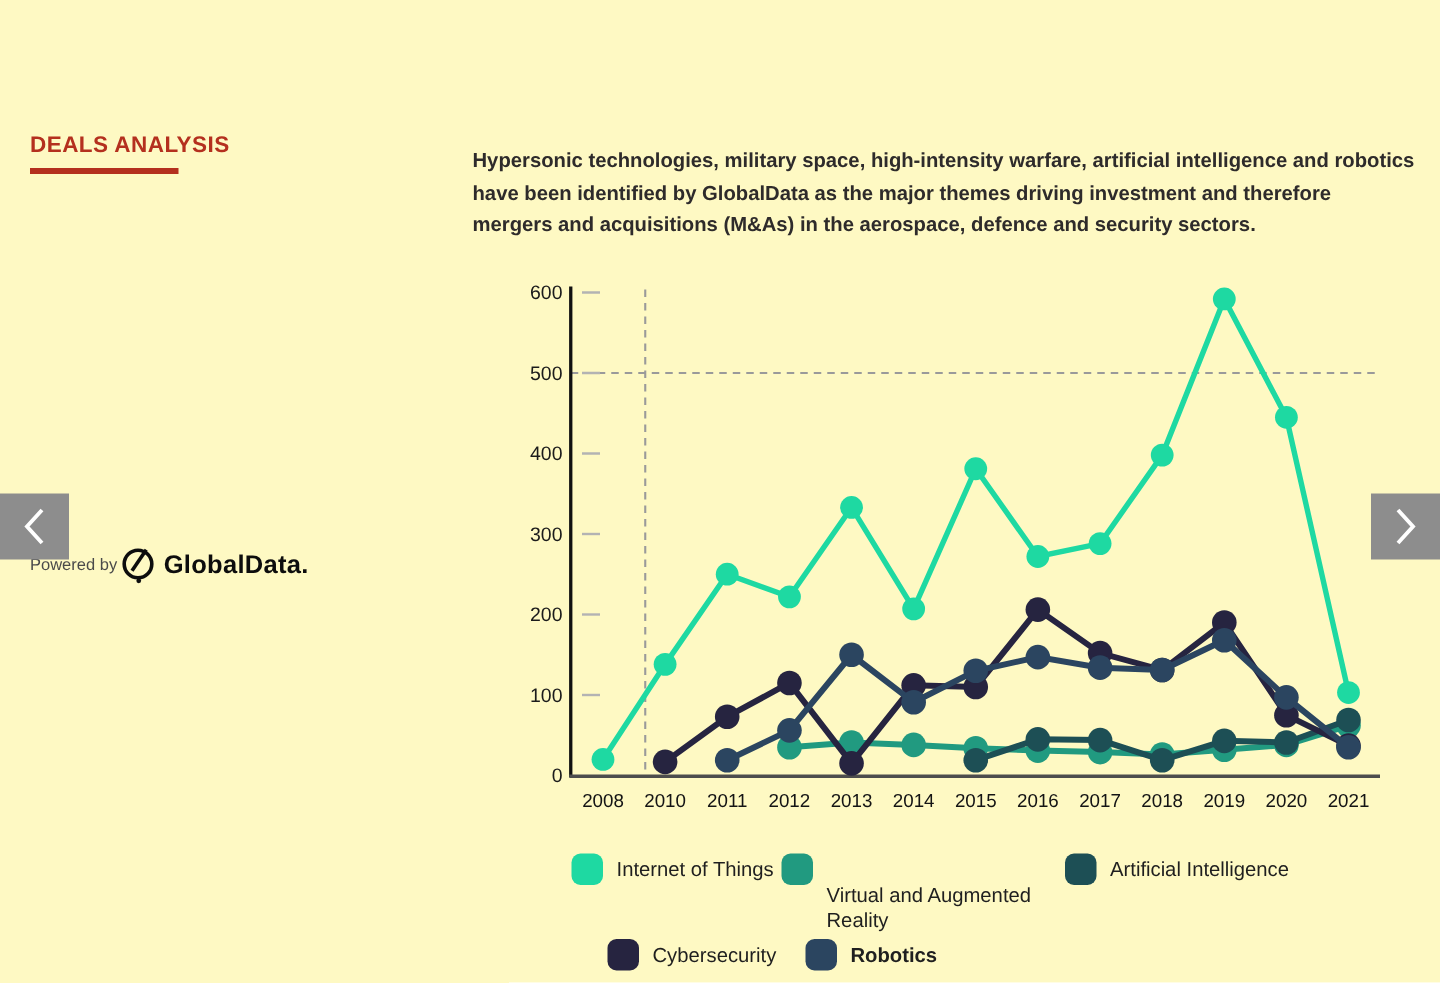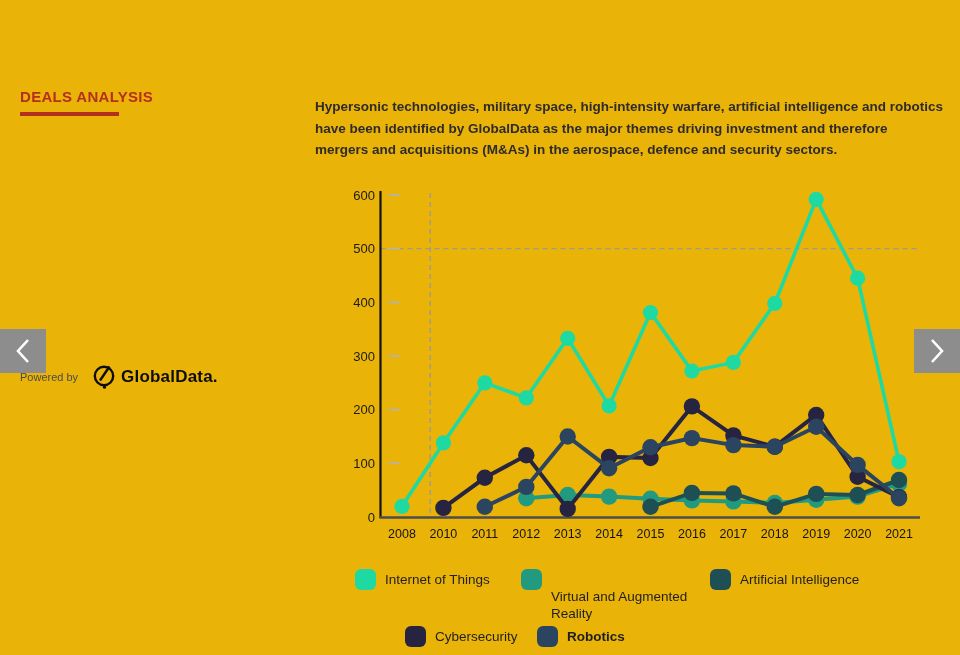--- a/index.html
+++ b/index.html
@@ -1,25 +1,25 @@
 <!DOCTYPE html>
 <html><head>
 <meta charset="utf-8">
 <style>
   * { margin:0; padding:0; box-sizing:border-box; }
   html,body { background:#fff; }
   body { font-family:"Liberation Sans", sans-serif; }
-  #page { position:relative; width:960px; height:655px; background:#eab308; overflow:hidden; }
+  #page { position:relative; width:960px; height:655px; background:#fef9c3; overflow:hidden; }
 
   
   .left-panel { position:absolute; left:20px; top:88px; width:250px; }
   .kicker { color:#b4301e; font-size:15px; font-weight:bold; letter-spacing:0.3px; }
   .kicker-bar { width:99px; height:4px; background:#b4301e; margin-top:7px; }
   .headline { margin-top:13px; width:228px; font-size:29px; line-height:36px; font-weight:bold; color:#3c3939; letter-spacing:-0.2px; }
-  .powered { position:absolute; left:20px; top:364px; display:flex; align-items:center; gap:14px; }
+  .powered { position:absolute; left:20px; top:364px; display:flex; align-items:center; gap:2px; }
   .powered-label { font-size:11px; color:#4a4a4a; }
   .brand { display:flex; align-items:center; gap:5px; }
   .brand-name { font-size:17px; font-weight:bold; color:#0d0d0d; letter-spacing:0.2px; }
 
   
   .arrow-btn { position:absolute; top:329px; width:46px; height:44px; background:#8d8d8d; border:none; display:flex; align-items:center; justify-content:center; cursor:pointer; }
   .arrow-btn.prev { left:0; }
   .arrow-btn.next { right:0; }
 
   
@@ -165,21 +165,21 @@
         <circle cx="361.9" cy="186.0" r="7.6" fill="#1ed9a2"></circle>
         <circle cx="403.4" cy="177.4" r="7.6" fill="#1ed9a2"></circle>
         <circle cx="444.8" cy="118.4" r="7.6" fill="#1ed9a2"></circle>
         <circle cx="486.2" cy="14.3" r="7.6" fill="#1ed9a2"></circle>
         <circle cx="527.6" cy="93.2" r="7.6" fill="#1ed9a2"></circle>
         <circle cx="569.0" cy="276.7" r="7.6" fill="#1ed9a2"></circle>
       </g>
     </svg>
 
   <div>
-    <div class="legend-item" style="left:355px; top:569px;">
+    <div class="legend-item" style="left:381px; top:569px;">
       <span class="swatch" id="sw0" style="background: rgb(30, 217, 162);"></span>
       <span class="legend-label">Internet of Things</span>
     </div>
     <div class="legend-item" style="left:521px; top:569px;">
       <span class="swatch" id="sw1" style="background: rgb(33, 154, 128);"></span>
       <span class="legend-label wrap">Virtual and Augmented Reality</span>
     </div>
     <div class="legend-item" style="left:710px; top:569px;">
       <span class="swatch" id="sw2" style="background: rgb(29, 79, 85);"></span>
       <span class="legend-label">Artificial Intelligence</span>

